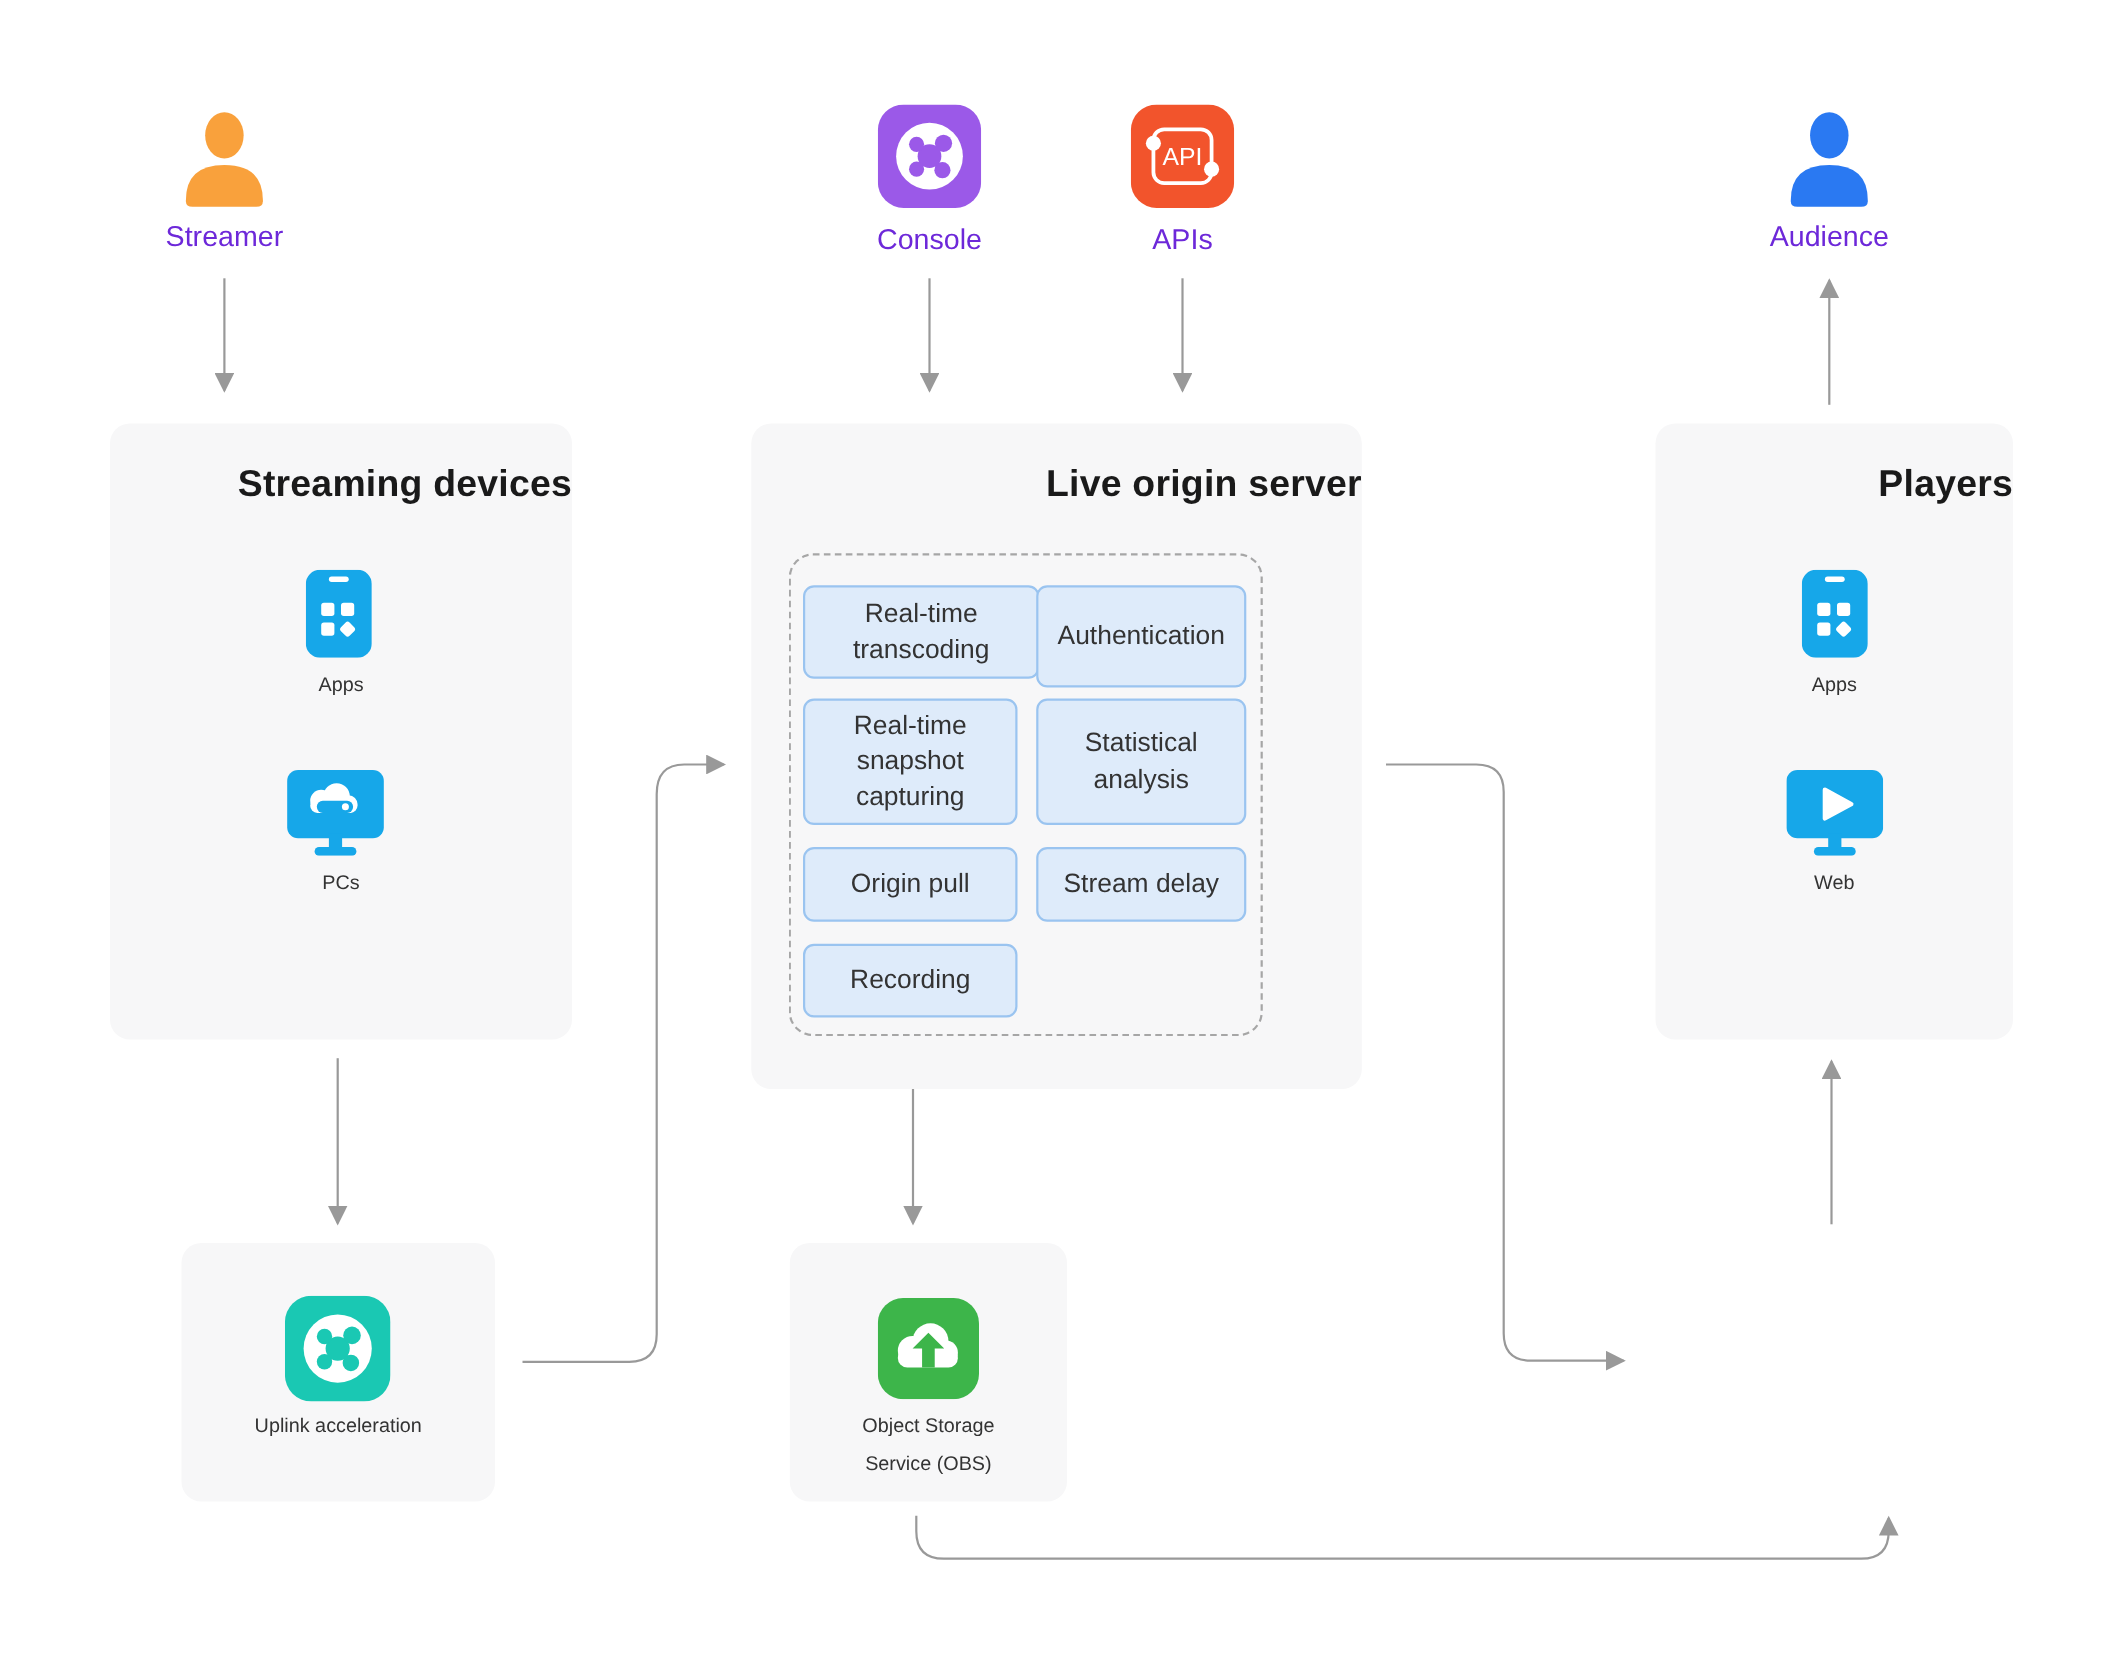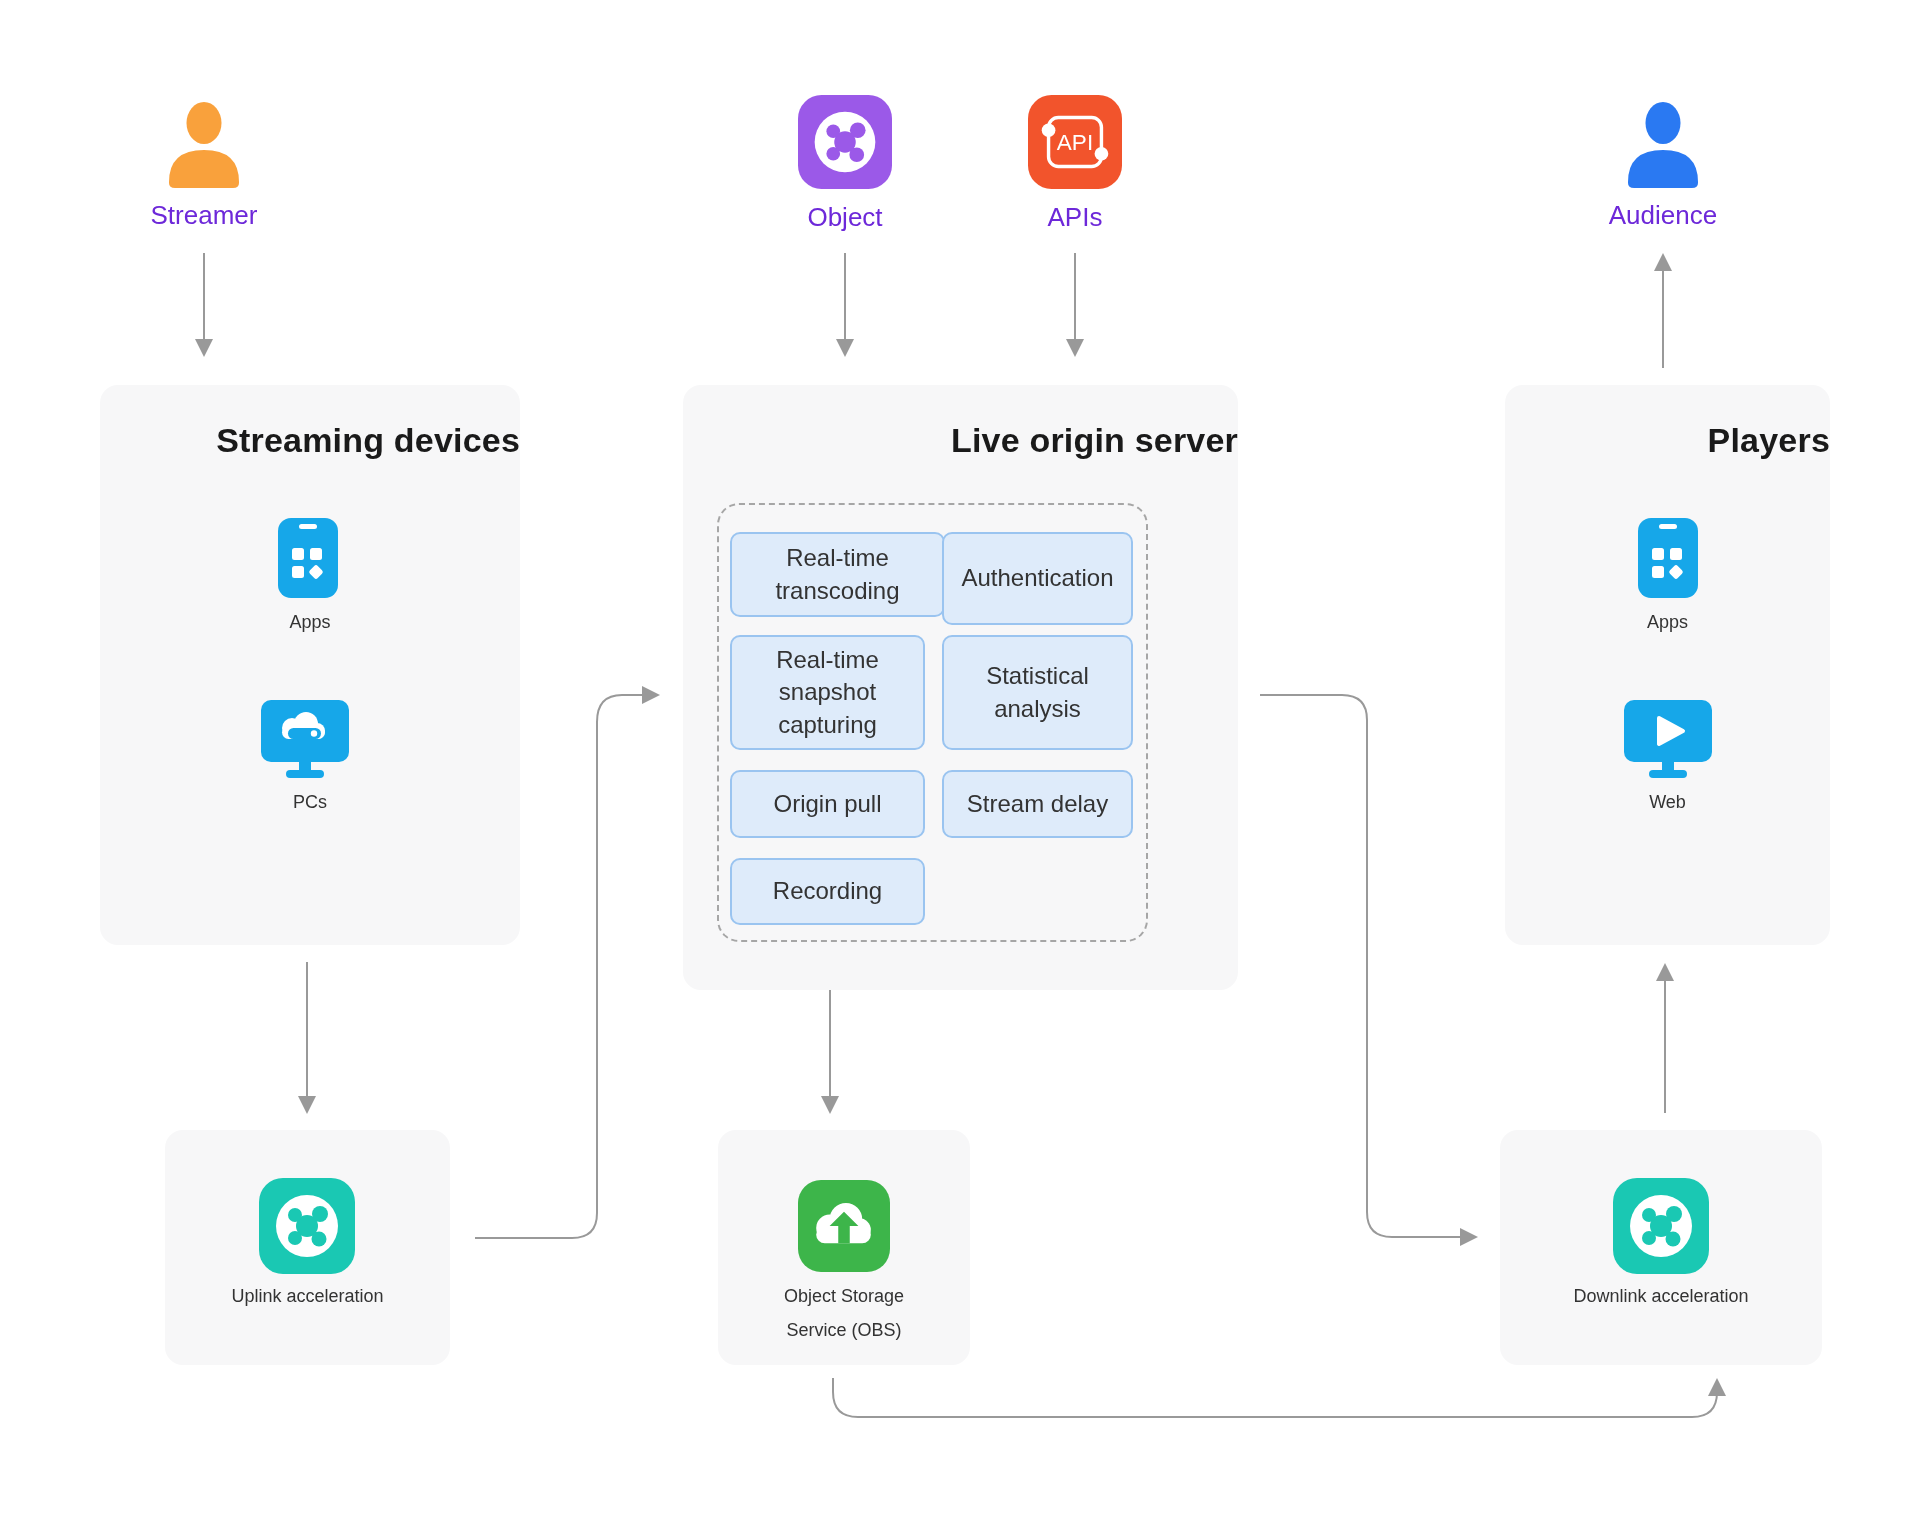--- a/index.html
+++ b/index.html
@@ -75,21 +75,21 @@
   <svg class="abs purple" style="left:798px;top:95px" width="94" height="94" viewBox="0 0 96 96">
     <rect width="96" height="96" rx="24" fill="currentColor"></rect>
     <circle cx="48" cy="48" r="31" fill="#ffffff"></circle>
     <path d="M48 48 L36 37 M48 48 L61 36 M48 48 L36 60 M48 48 L60 61" stroke="currentColor" stroke-width="5"></path>
     <circle cx="48" cy="48" r="11" fill="currentColor"></circle>
     <circle cx="36" cy="37" r="7" fill="currentColor"></circle>
     <circle cx="61" cy="36" r="8" fill="currentColor"></circle>
     <circle cx="36" cy="60" r="7" fill="currentColor"></circle>
     <circle cx="60" cy="61" r="7.5" fill="currentColor"></circle>
   </svg>
-  <div class="node-label" style="left:752px;top:202px;width:186px">Object</div>
+  <div class="node-label" style="left:752px;top:202px;width:186px">Console</div>
 
   <svg class="abs redic" style="left:1028px;top:95px" width="94" height="94" viewBox="0 0 96 96">
     <rect width="96" height="96" rx="24" fill="currentColor"></rect>
     <rect x="21" y="23" width="54" height="50" rx="10" fill="none" stroke="#ffffff" stroke-width="3.5"></rect>
     <circle cx="21" cy="36" r="7" fill="#ffffff"></circle>
     <circle cx="75" cy="60" r="7" fill="#ffffff"></circle>
     <text x="48" y="56" text-anchor="middle" font-size="23" fill="#ffffff" style="font-family:inherit">API</text>
   </svg>
   <div class="node-label" style="left:982px;top:202px;width:186px">APIs</div>
 
@@ -177,27 +177,14 @@
       <circle cx="33" cy="50" r="14" fill="#ffffff"></circle>
       <circle cx="50" cy="41" r="17" fill="#ffffff"></circle>
       <circle cx="64" cy="52" r="12" fill="#ffffff"></circle>
       <rect x="19" y="48" width="57" height="18" rx="9" fill="#ffffff"></rect>
       <path d="M48 33 L63 48 L54 48 L54 66 L42 66 L42 48 L33 48 Z" fill="currentColor"></path>
     </svg>
     <div class="item-label" style="top:156px">Object Storage</div>
     <div class="item-label" style="top:190px">Service (OBS)</div>
   </div>
 
-  <div class="panel" style="left:1500px;top:1130px;width:322px;height:235px">
-    <svg class="abs teal" style="left:113px;top:48px" width="96" height="96" viewBox="0 0 96 96">
-      <rect width="96" height="96" rx="24" fill="currentColor"></rect>
-      <circle cx="48" cy="48" r="31" fill="#ffffff"></circle>
-      <path d="M48 48 L36 37 M48 48 L61 36 M48 48 L36 60 M48 48 L60 61" stroke="currentColor" stroke-width="5"></path>
-      <circle cx="48" cy="48" r="11" fill="currentColor"></circle>
-      <circle cx="36" cy="37" r="7" fill="currentColor"></circle>
-      <circle cx="61" cy="36" r="8" fill="currentColor"></circle>
-      <circle cx="36" cy="60" r="7" fill="currentColor"></circle>
-      <circle cx="60" cy="61" r="7.5" fill="currentColor"></circle>
-    </svg>
-    <div class="item-label" style="top:156px">Downlink acceleration</div>
-  </div>
 
 </div>
 
 </body></html>

